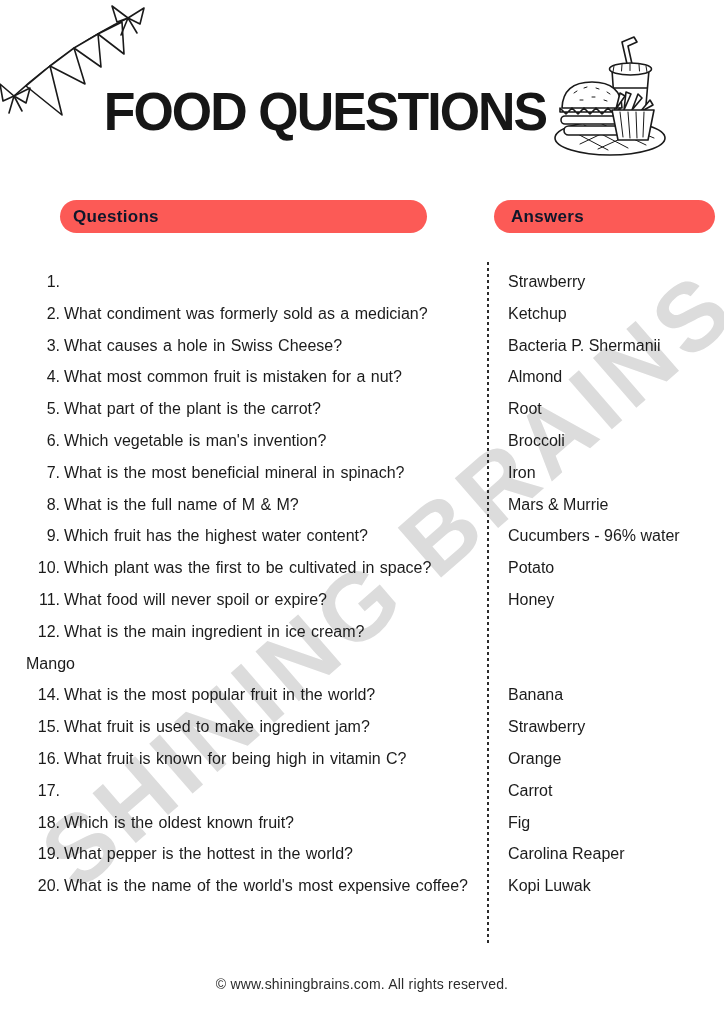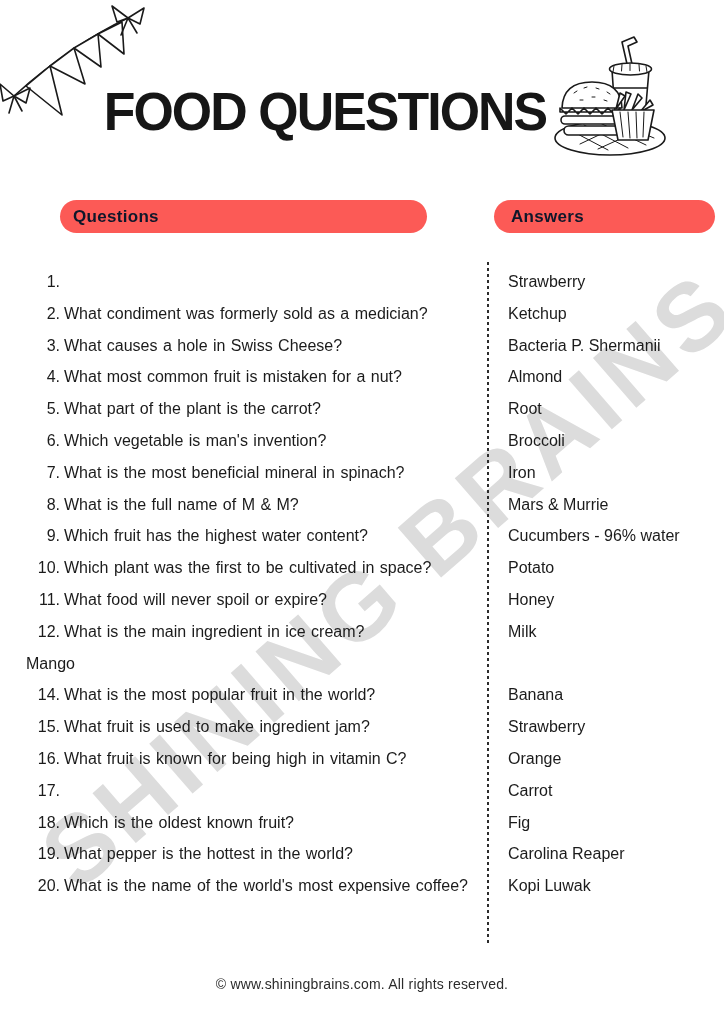--- a/index.html
+++ b/index.html
@@ -209,21 +209,20 @@
           <span class="num">11.</span>
           <span class="qtext">What food will never spoil or expire?</span>
         </div>
         <div class="a-cell"><span class="atext">Honey</span></div>
       </div>
       <div class="qa-row">
         <div class="q-cell">
           <span class="num">12.</span>
           <span class="qtext">What is the main ingredient in ice cream?</span>
         </div>
-        <div class="a-cell"><span class="atext">Milk</span></div>
       </div>
       <div class="qa-row">
         <div class="a-cell"><span class="atext">Mango</span></div>
       </div>
       <div class="qa-row">
         <div class="q-cell">
           <span class="num">14.</span>
           <span class="qtext">What is the most popular fruit in the world?</span>
         </div>
         <div class="a-cell"><span class="atext">Banana</span></div>

